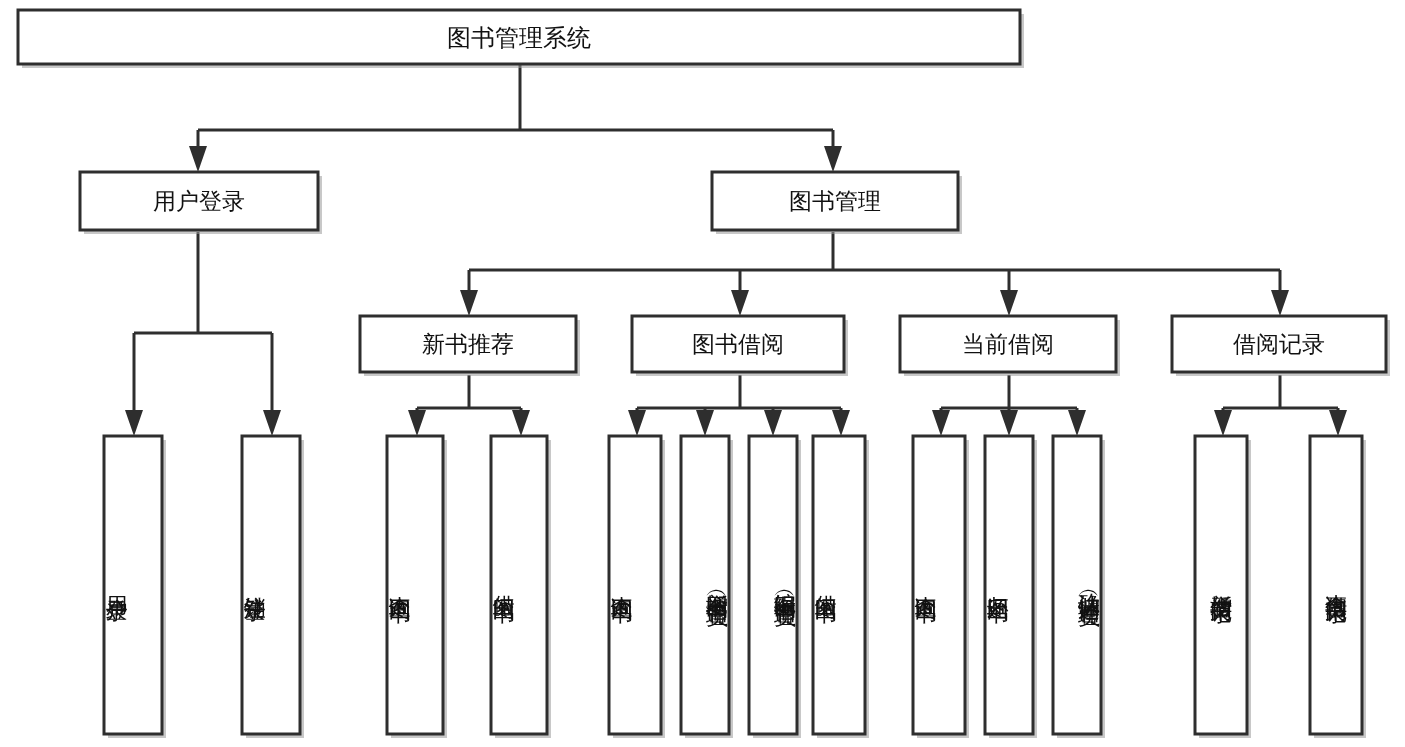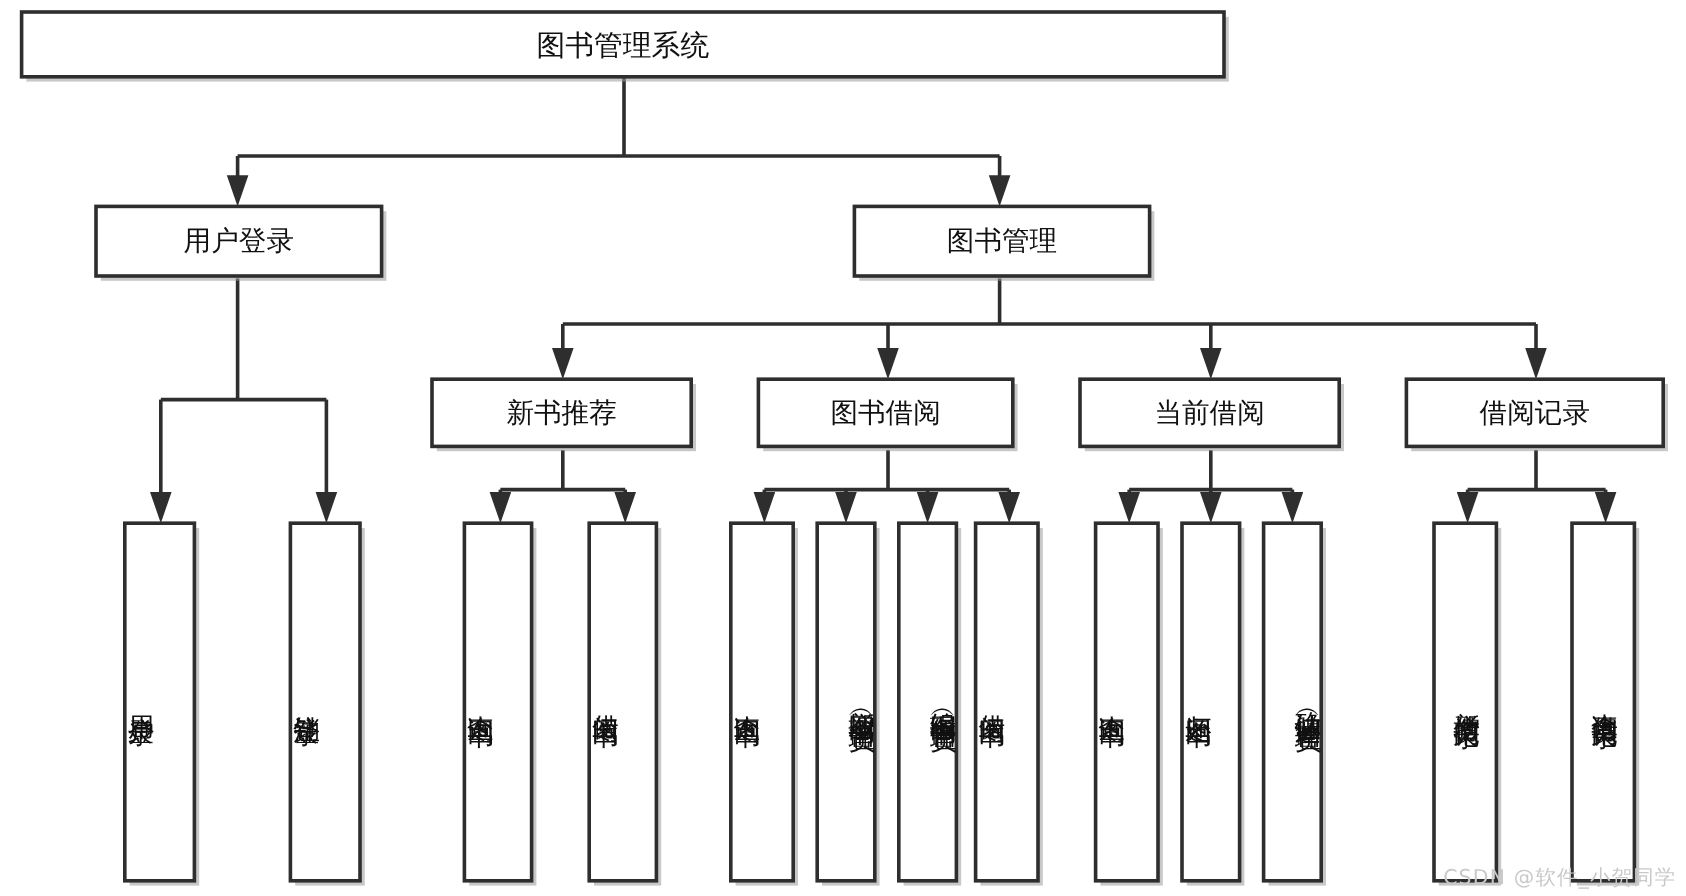--- a/index.html
+++ b/index.html
@@ -313,15 +313,14 @@
     <span class="vlabel-inner">确认归还（管理员）</span>
   </div>
 
   <div class="vlabel-wrap" style="left:1195px; top:436px; width:52px; height:292px; justify-content:center;">
     <span class="vlabel-inner">新增借阅记录</span>
   </div>
   <div class="vlabel-wrap" style="left:1310px; top:436px; width:52px; height:292px; justify-content:center;">
     <span class="vlabel-inner">查询借阅记录</span>
   </div>
 
-  <div class="watermark">CSDN @软件_小贺同学</div>
 
 </div>
 
 </body></html>

